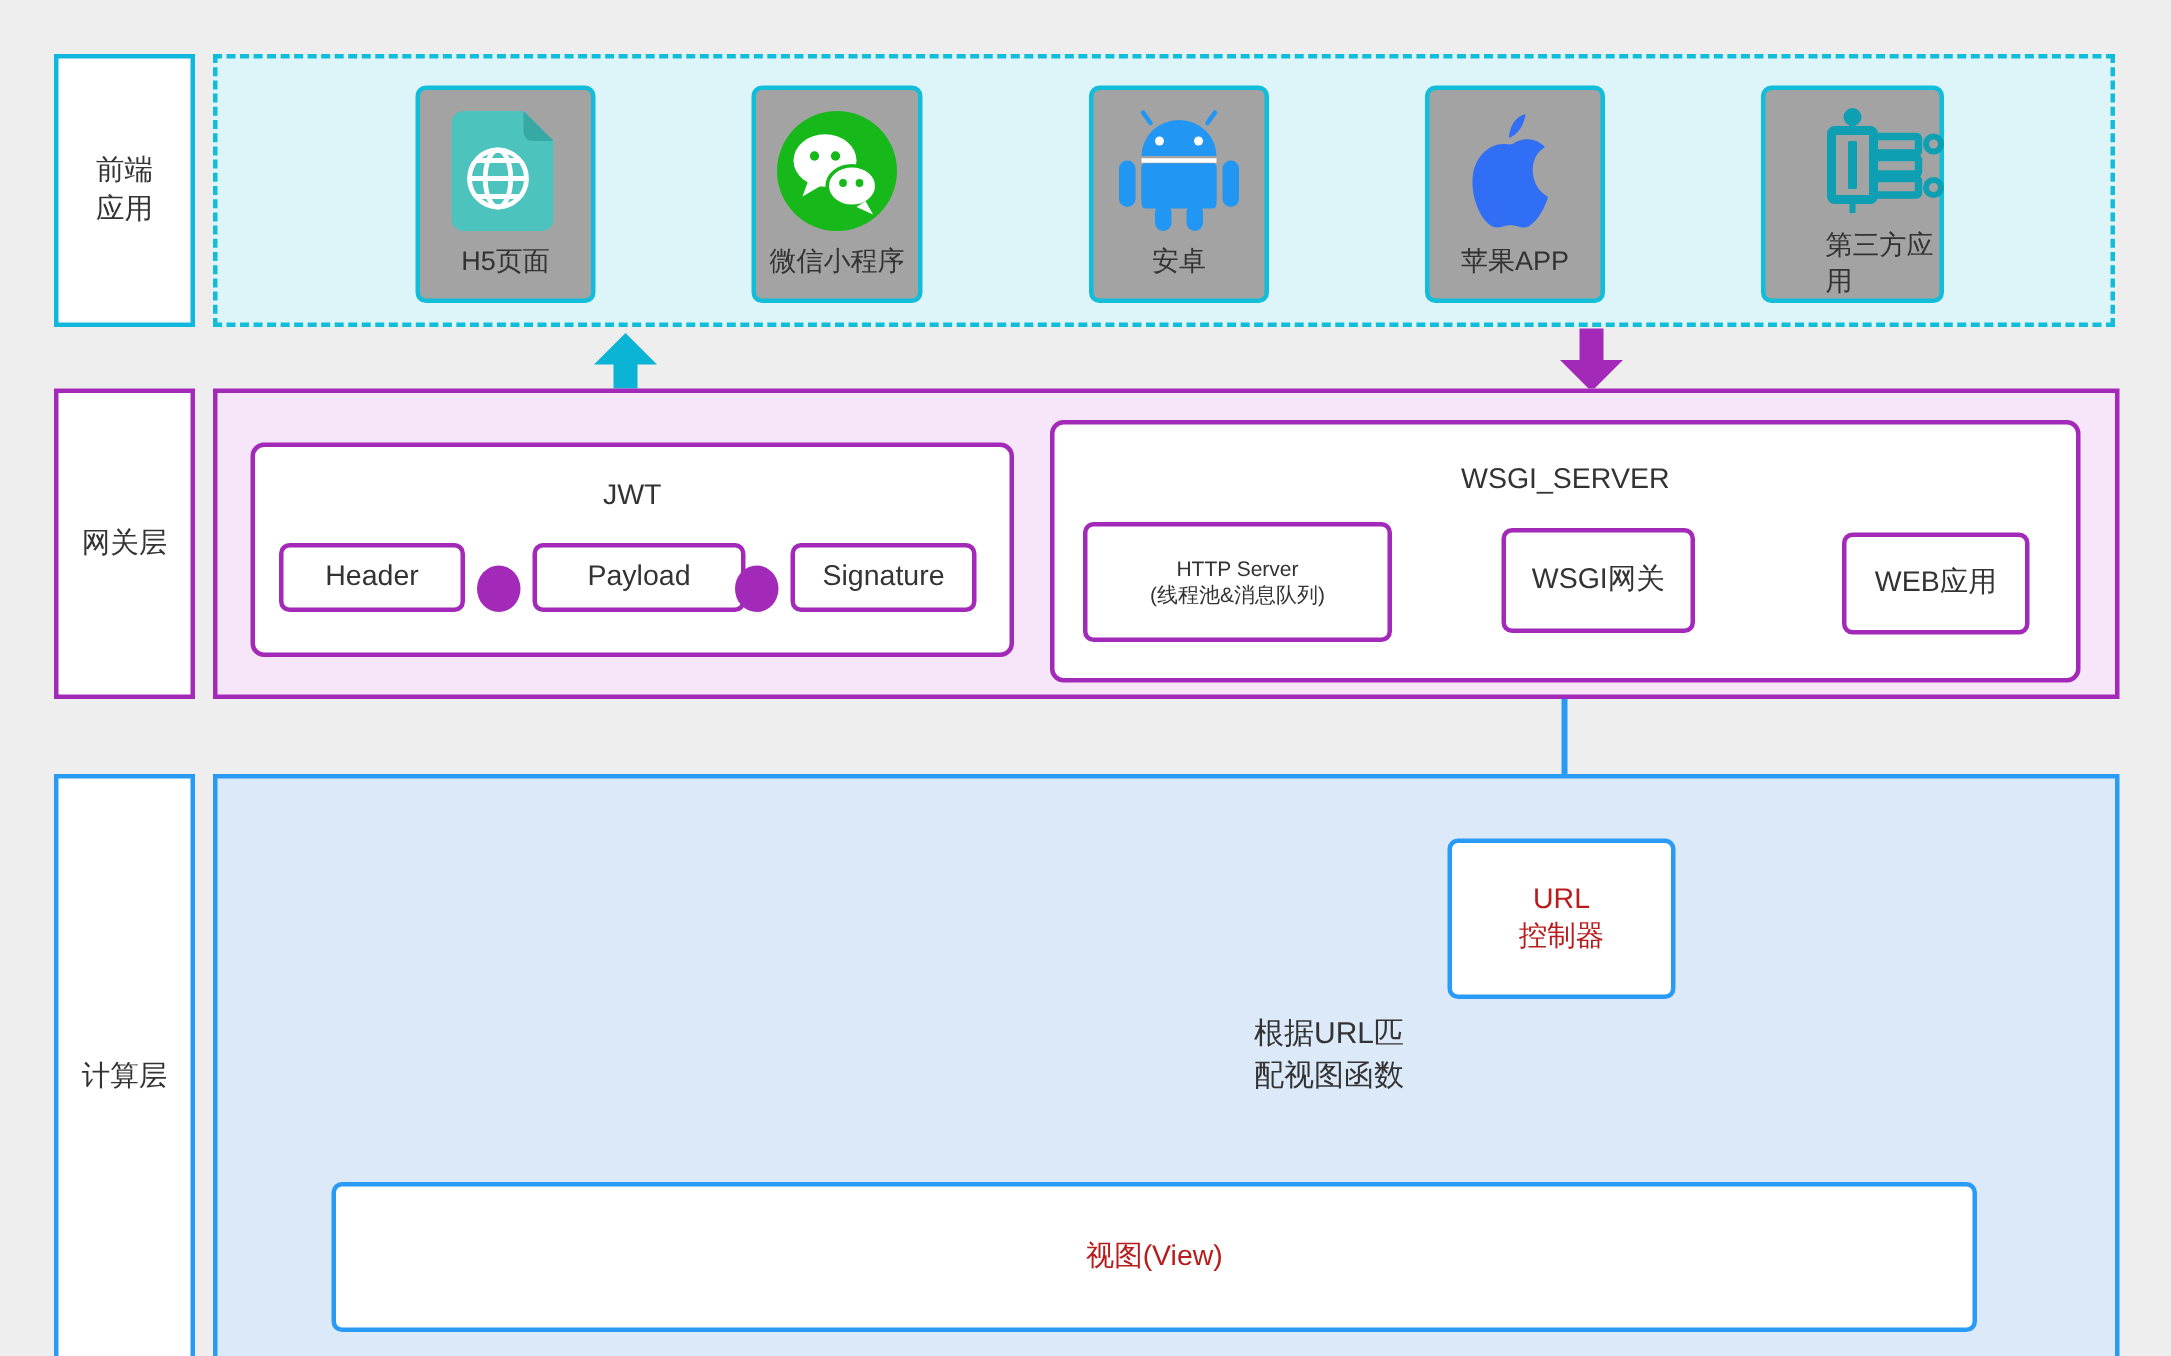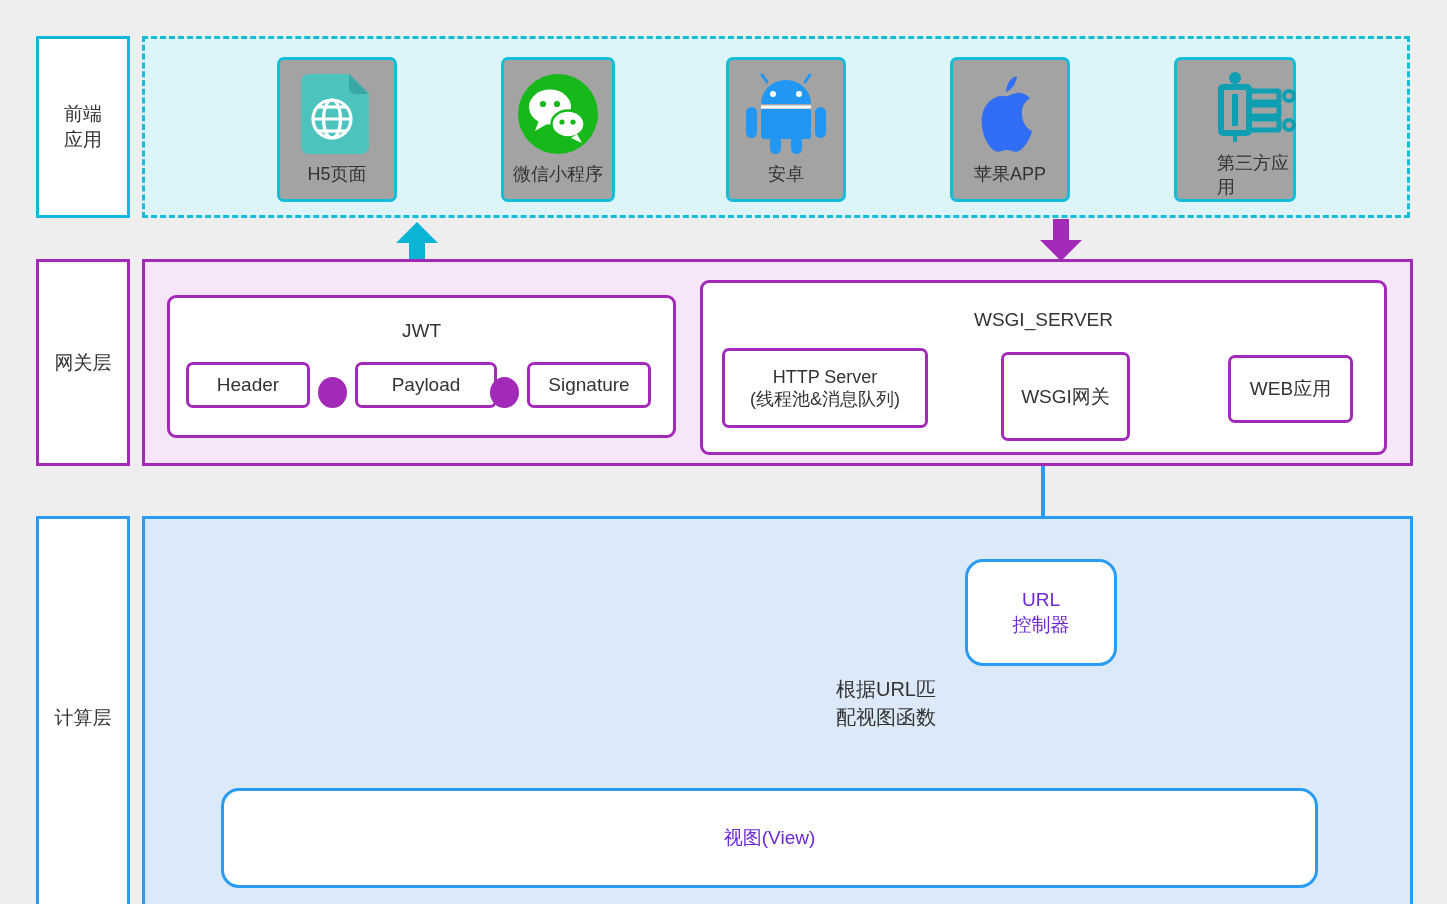--- a/index.html
+++ b/index.html
@@ -91,25 +91,25 @@
   }
   .pdot {
     background: #a32ab8;
     border-radius: 50%;
   }
 
   
   .bbox {
     background: #ffffff;
     border: 3px solid #2a9bf5;
-    border-radius: 18px;
+    border-radius: 7px;
     display: flex; align-items: center; justify-content: center;
     text-align: center;
     font-size: 19px;
-    color: #6d28d9;
+    color: #b91c1c;
     line-height: 1.3;
     white-space: pre-line;
   }
 
   .edge-label {
     font-size: 20px;
     color: #333333;
     text-align: center;
     line-height: 1.4;
     white-space: pre-line;
@@ -277,23 +277,23 @@
 
   <div class="abs pbox" style="left:186px; top:362px; width:124px; height:46px;">Header</div>
   <div class="abs pdot" style="left:318px; top:377px; width:29px; height:31px;"></div>
   <div class="abs pbox" style="left:355px; top:362px; width:142px; height:46px;">Payload</div>
   <div class="abs pdot" style="left:490px; top:377px; width:29px; height:31px;"></div>
   <div class="abs pbox" style="left:527px; top:362px; width:124px; height:46px;">Signature</div>
 
   <div class="abs grp-box" style="left:700px; top:280px; width:687px; height:175px;"></div>
   <div class="abs grp-title" style="left:700px; top:309px; width:687px;">WSGI_SERVER</div>
 
-  <div class="abs pbox" style="left:722px; top:348px; width:206px; height:80px; font-size:18px;">HTTP Server
+  <div class="abs pbox" style="left:722px; top:348px; width:206px; height:80px; font-size:14px;">HTTP Server
 (线程池&amp;消息队列)</div>
-  <div class="abs pbox" style="left:1001px; top:352px; width:129px; height:89px;">WSGI网关</div>
+  <div class="abs pbox" style="left:1001px; top:352px; width:129px; height:70px;">WSGI网关</div>
   <div class="abs pbox" style="left:1228px; top:355px; width:125px; height:68px;">WEB应用</div>
 
   <div class="abs panel-compute" style="left:142px; top:516px; width:1271px; height:404px;"></div>
 
   <div class="abs bbox" style="left:965px; top:559px; width:152px; height:107px;">URL
 控制器</div>
 
   <div class="abs edge-label" style="left:800px; top:675px; width:172px;">根据URL匹
 配视图函数</div>
 

